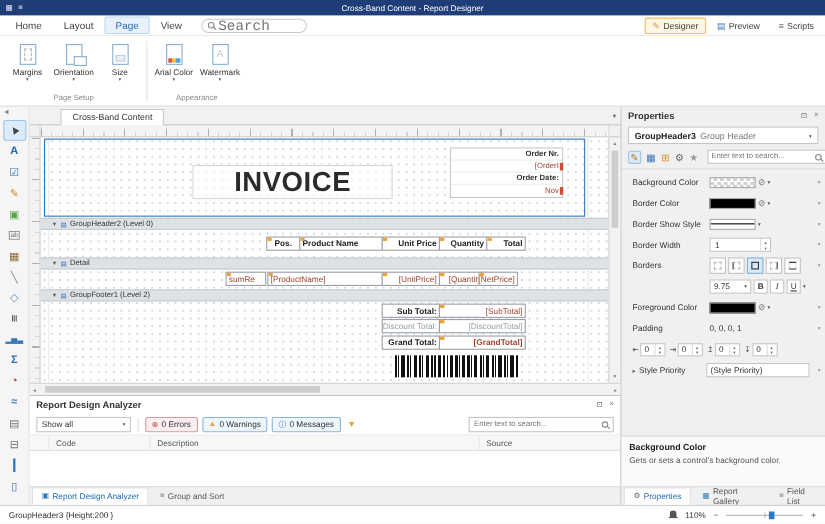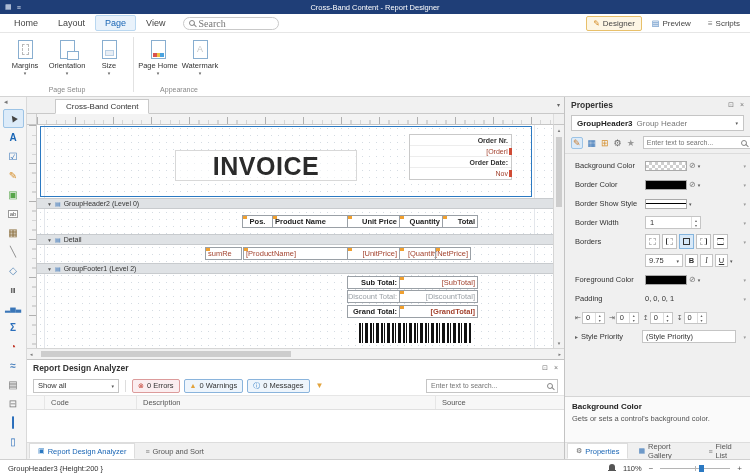--- a/index.html
+++ b/index.html
@@ -10,21 +10,21 @@
   
   .titlebar{height:14px;background:#1f3e77;display:flex;align-items:center;position:relative;flex:0 0 auto}
   .tb-ico{margin-left:5px;font-size:7px;color:#dfe7f4}
   .titlebar .title{position:absolute;left:0;right:0;text-align:center;color:#fff;font-size:7.5px}
 
   
   .ribbon-tabs{height:19px;background:#fff;display:flex;align-items:center;border-bottom:1px solid #e6e6e6;flex:0 0 auto;padding-left:4px}
   .rtab{font-size:9px;color:#444;padding:2px 9px;border:1px solid transparent;border-radius:2px}
   .rtab.active{color:#1a66b5;background:#e9f2fb;border-color:#b9d7f0}
   .ribbon-search{display:flex;align-items:center;gap:3px;margin-left:8px;width:96px;height:13px;border:1px solid #c9c9c9;border-radius:7px;padding:0 5px;background:#fff}
-  .ribbon-search input{border:none;outline:none;width:100%;font-size:10px;color:#777;font-family:Liberation Serif, serif;background:transparent}
+  .ribbon-search input{border:none;outline:none;width:100%;font-size:13px;color:#777;font-family:Liberation Mono, monospace;background:transparent}
   .mag{width:6px;height:6px;border:1px solid #888;border-radius:50%;position:relative;flex:0 0 auto}
   .mag::after{content:"";position:absolute;width:4px;height:1px;background:#888;transform:rotate(45deg);right:-3px;bottom:-1px}
   .rt-spacer{flex:1}
   .view-btn{display:flex;align-items:center;gap:3px;font-size:8px;color:#444;padding:2px 6px;border:1px solid transparent;border-radius:2px;margin-right:3px}
   .view-btn.active{border-color:#e8c06a;background:#fdf6e4}
   .vb-ico{font-size:8px}
 
   
   .ribbon-body{height:64px;background:#fff;border-bottom:1px solid #d4d4d4;display:flex;flex:0 0 auto;padding-left:2px}
   .rgroup{display:flex;flex-direction:column;padding:2px 2px 0}
@@ -244,21 +244,21 @@
           <span class="carat">▾</span>
         </div>
       </div>
       <div class="rgroup-label">Page Setup</div>
     </div>
     <div class="rgsep"></div>
     <div class="rgroup">
       <div class="rgroup-items">
         <div class="bigbtn">
           <span class="pgico color"></span>
-          <span>Page Home</span>
+          <span>Arial Color</span>
           <span class="carat">▾</span>
         </div>
         <div class="bigbtn">
           <span class="pgico water"></span>
           <span>Watermark</span>
           <span class="carat">▾</span>
         </div>
       </div>
       <div class="rgroup-label">Appearance</div>
     </div>

